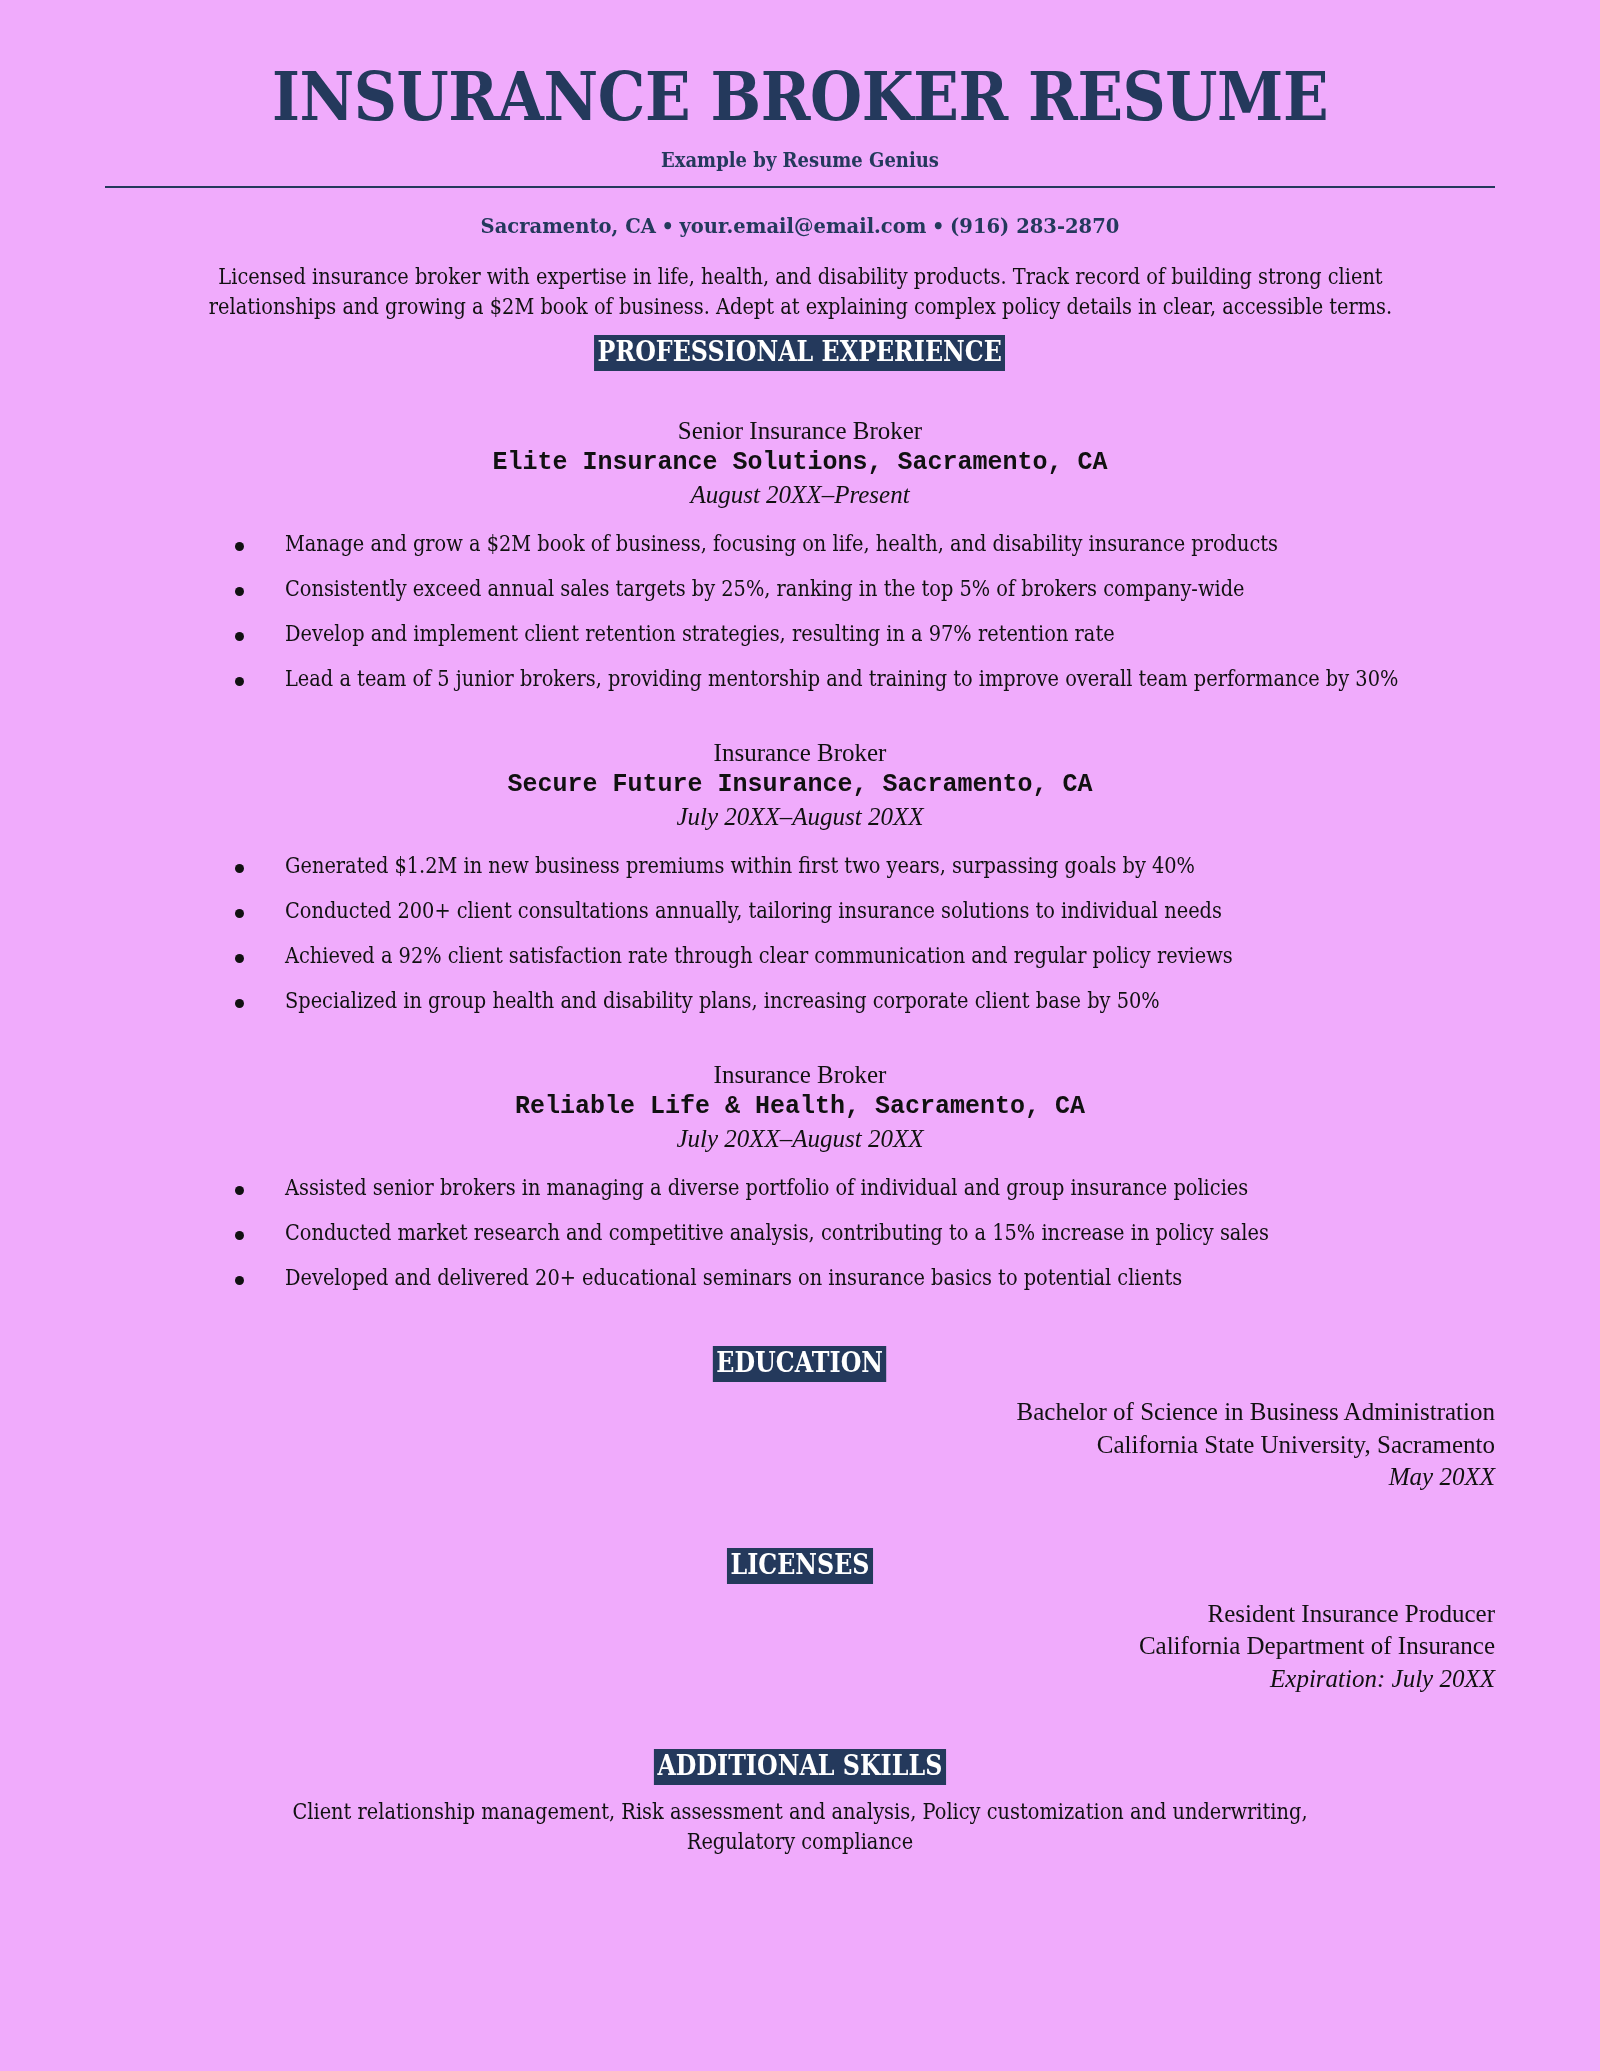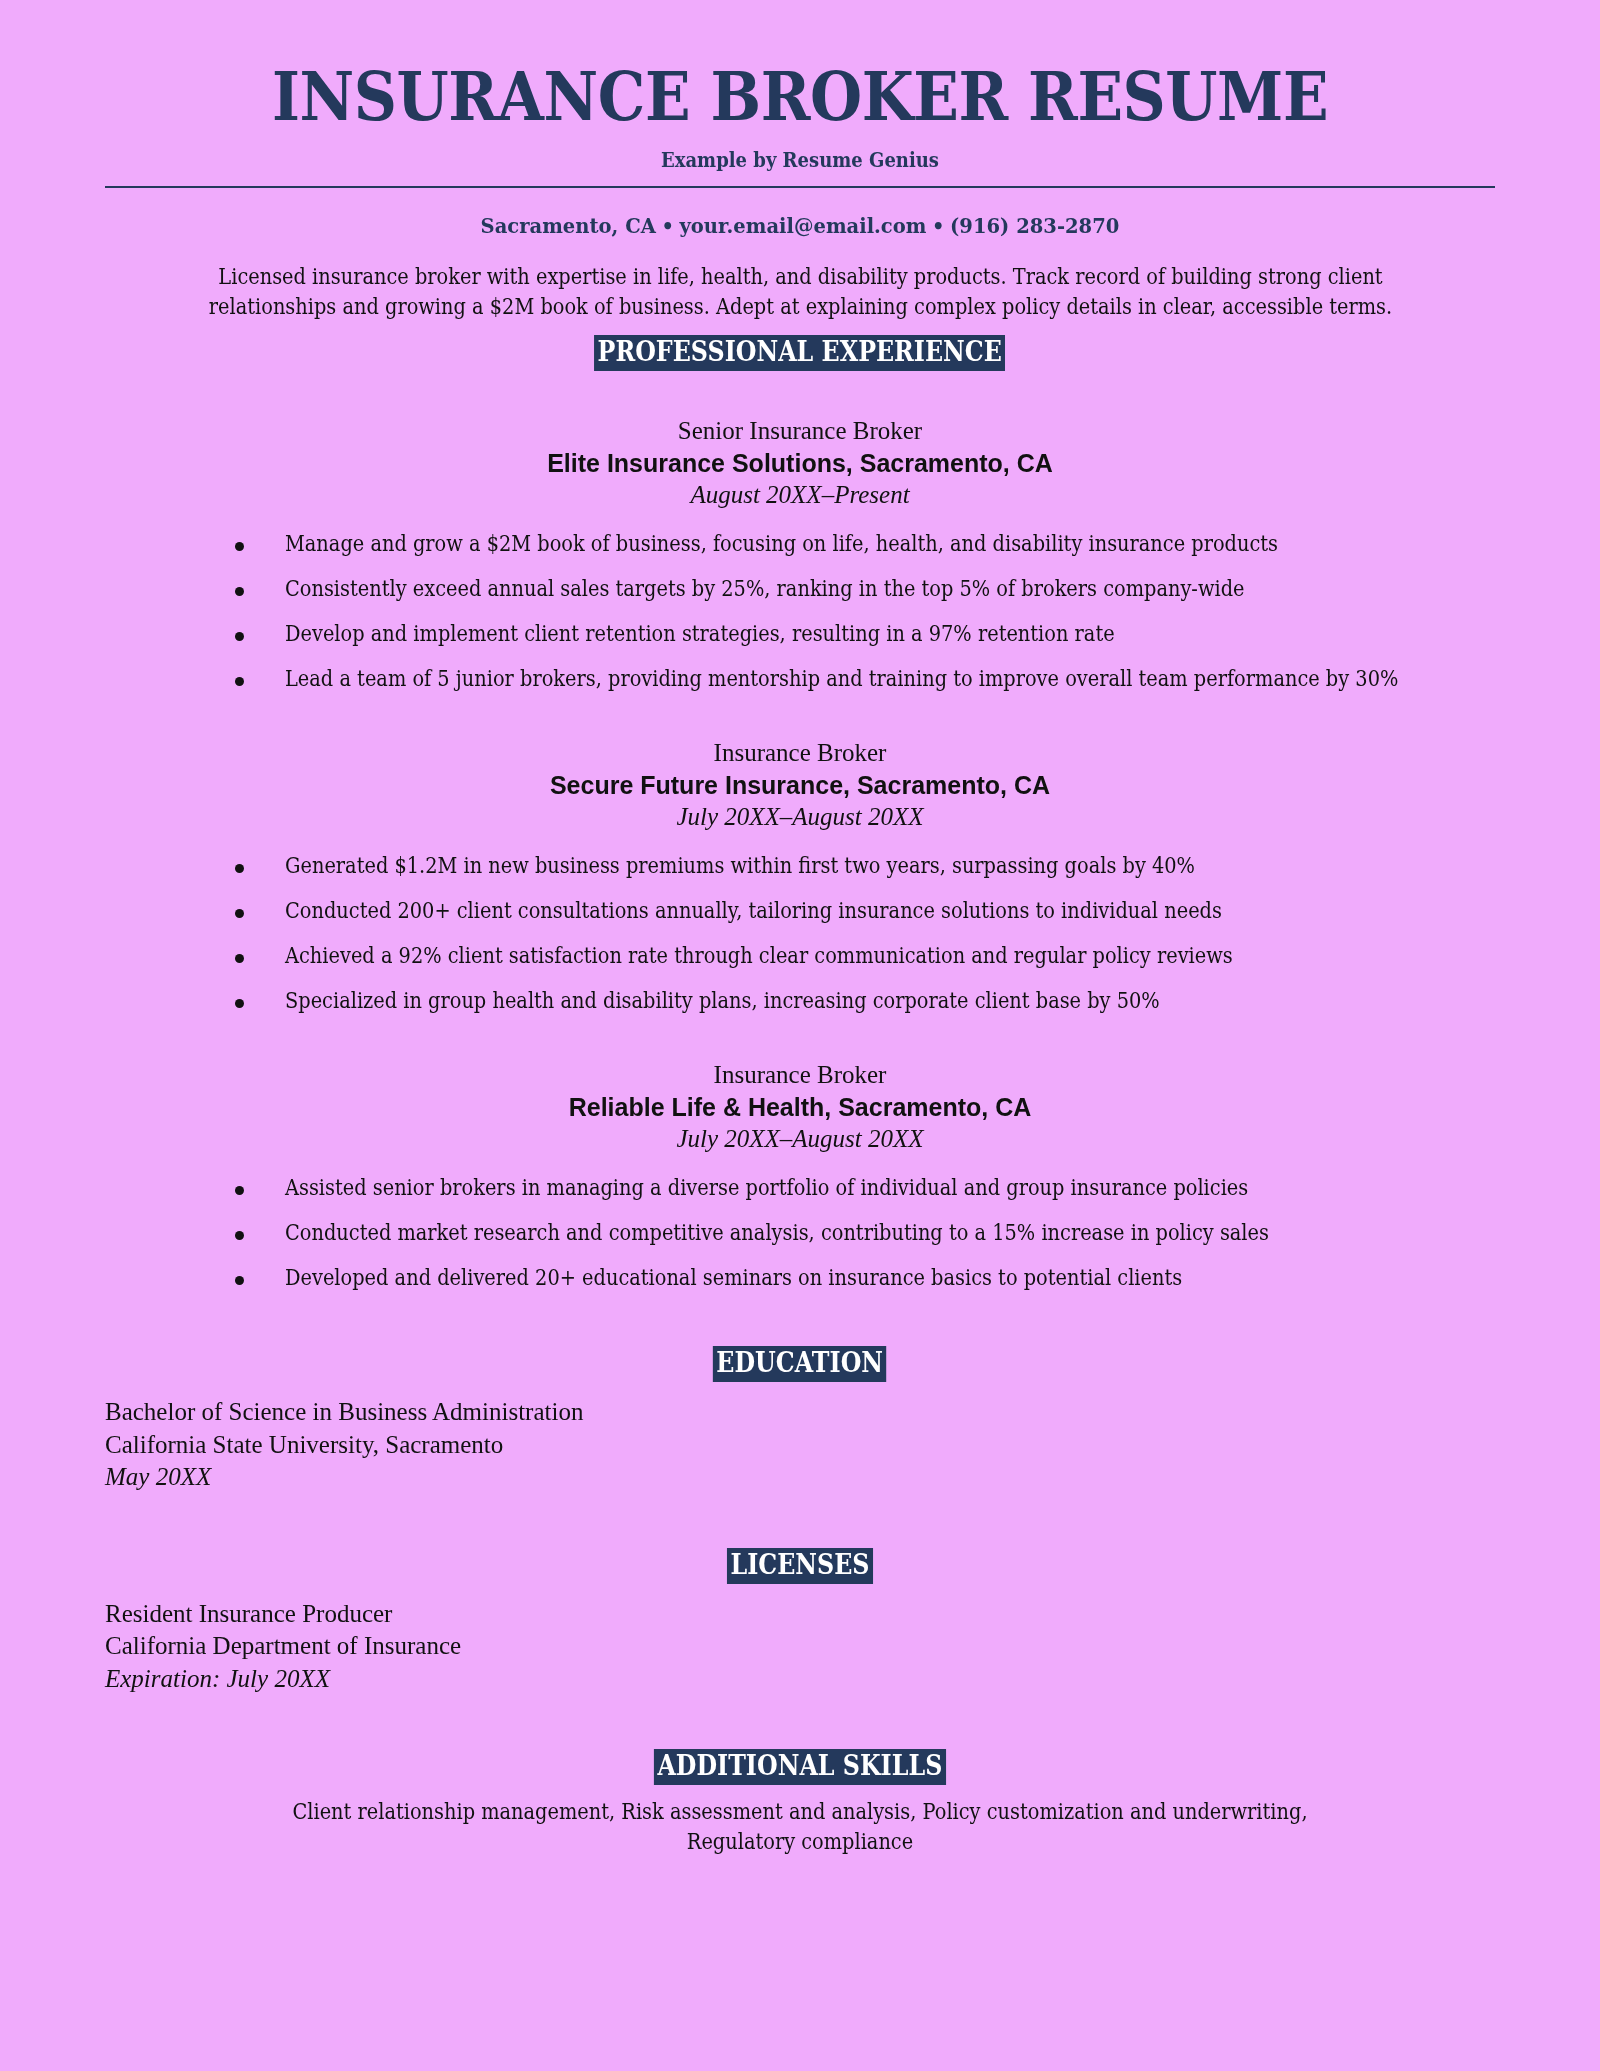--- a/index.html
+++ b/index.html
@@ -123,21 +123,21 @@
 
   .job-title {
     font-family: "Liberation Serif", serif;
     font-size: 25px;
     line-height: 1.28;
     color: #111111;
     font-weight: normal;
     margin-top: 44px;
   }
   .job-company {
-    font-family: Liberation Sans, sans-serif;
+    font-family: Liberation Mono, monospace;
     font-size: 25px;
     line-height: 1.28;
     color: #111111;
     font-weight: bold;
   }
   .job-dates {
     font-family: "Liberation Serif", serif;
     font-size: 25px;
     line-height: 1.3;
     color: #111111;
@@ -171,21 +171,21 @@
     left: 130px;
     top: 12px;
     width: 9px;
     height: 9px;
     background: #111111;
     border-radius: 50%;
   }
 
   
   .entry {
-    text-align: left;
+    text-align: right;
     margin-top: 14px;
   }
   .entry .line1 {
     font-family: "Liberation Serif", serif;
     font-size: 25px;
     line-height: 1.3;
     color: #111111;
   }
   .entry .line2 {
     font-family: "Liberation Serif", serif;

